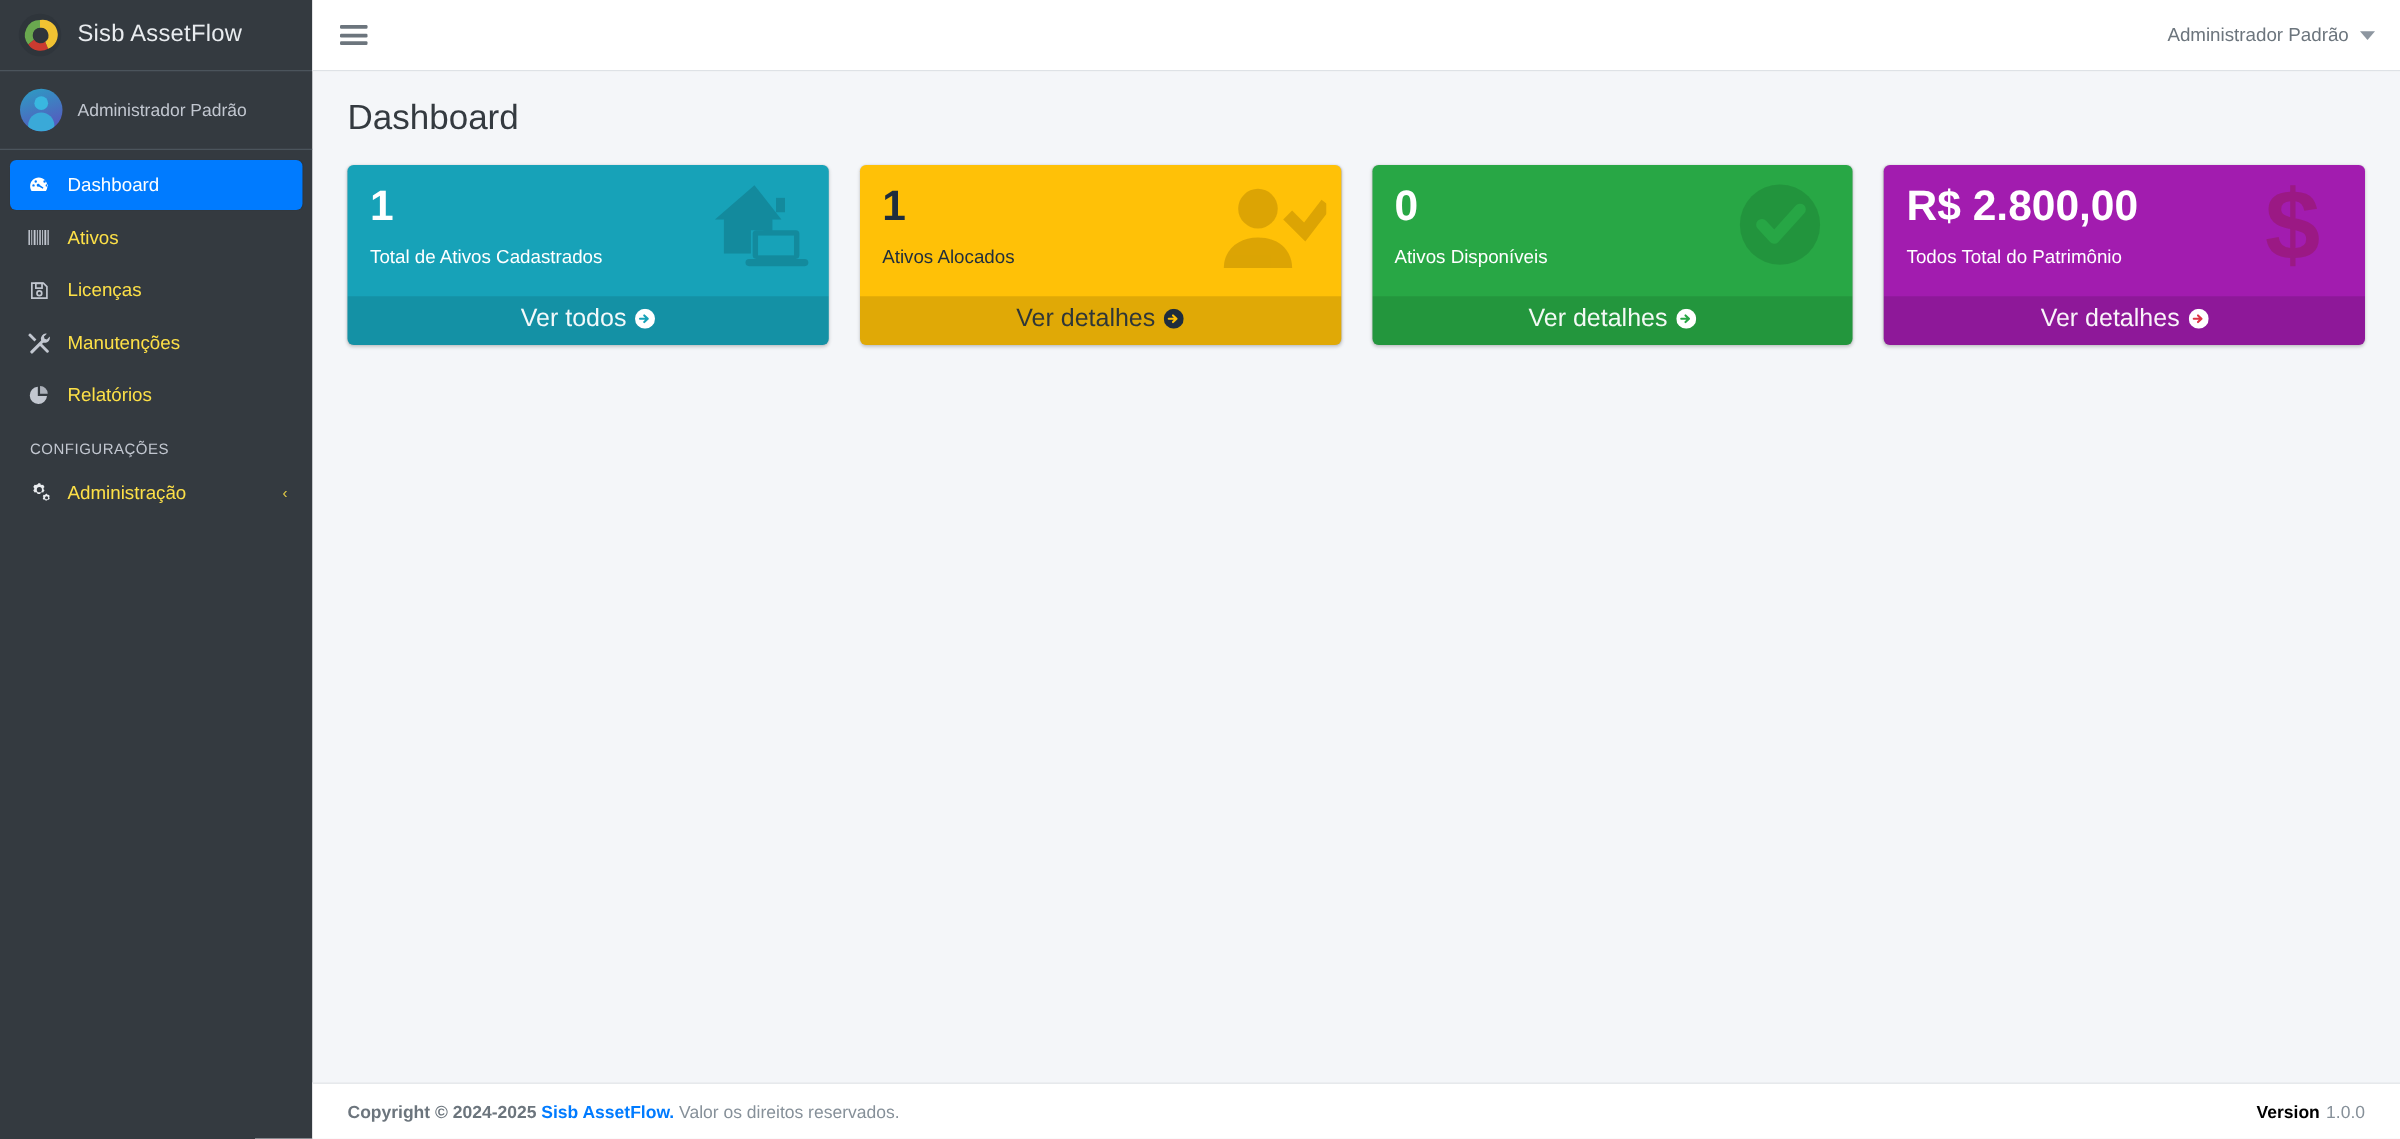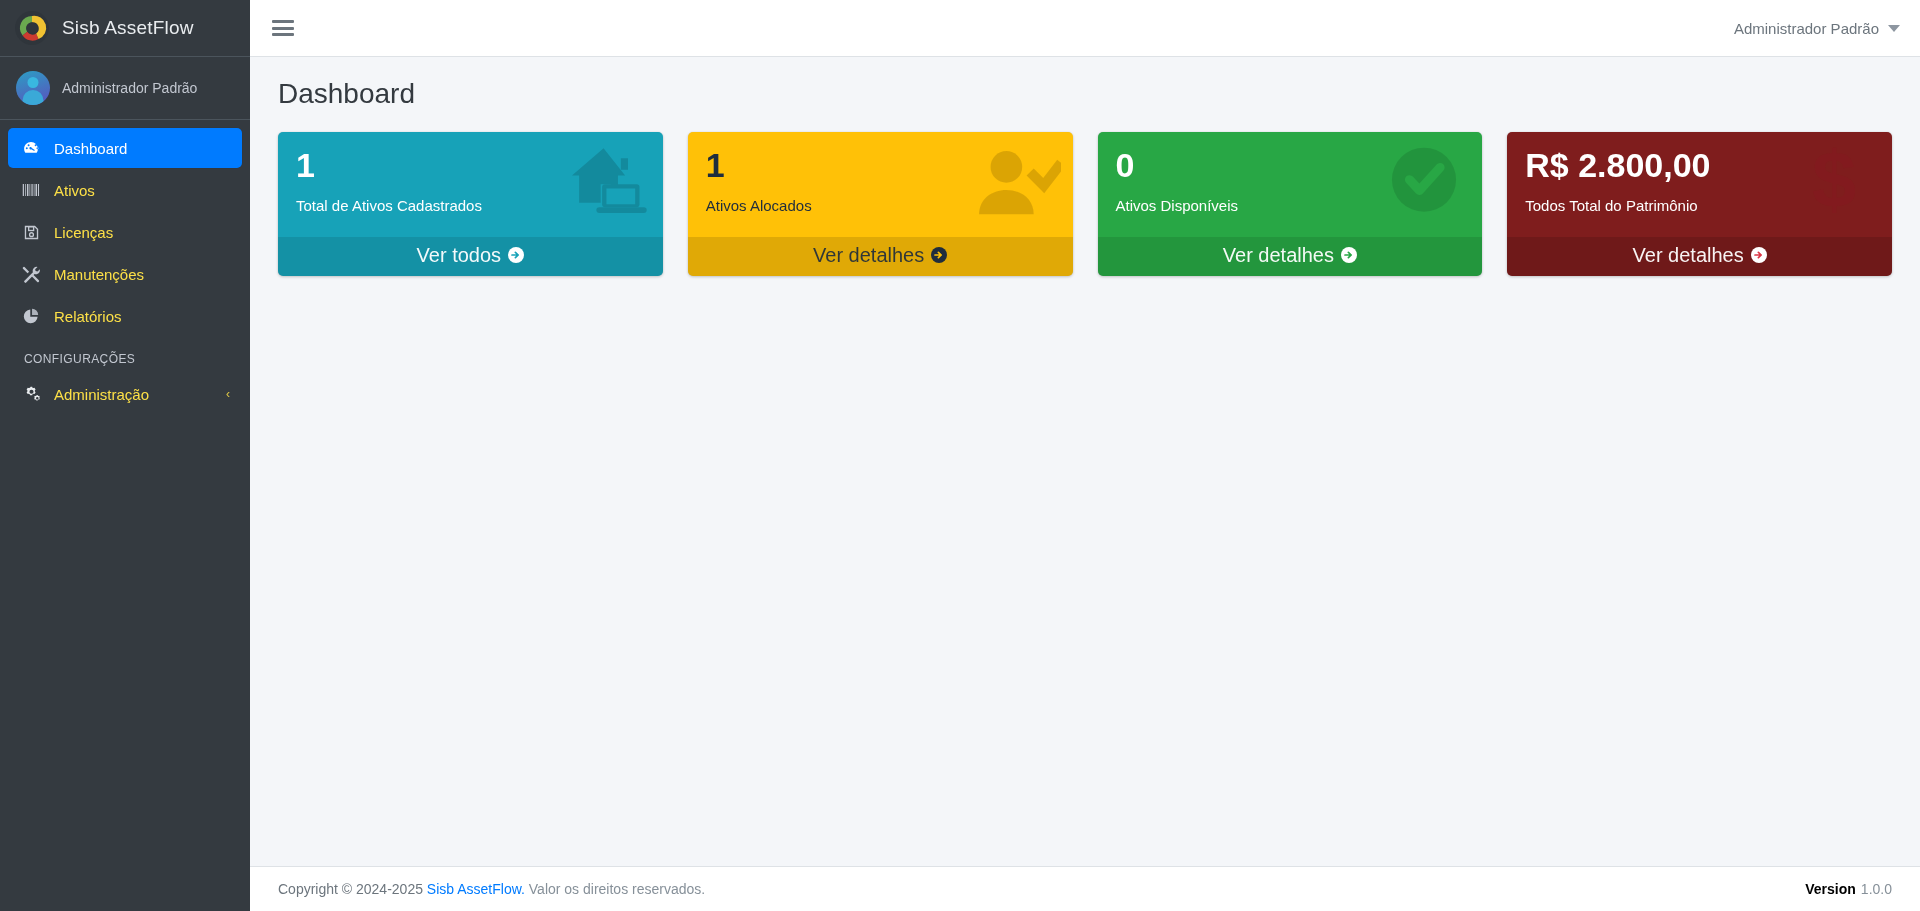--- a/index.html
+++ b/index.html
@@ -93,30 +93,30 @@
   .card-footer .cf-inner { display:inline-flex; align-items:center; gap: 7px; }
   .arrow-circle { width: 16px; height: 16px; display:block; }
 
   
   .card.teal   { background: #17a2b8; color: #fff; }
   .card.teal   .card-footer { background: rgba(0,0,0,.10); color: rgba(255,255,255,.95); }
   .card.yellow { background: #ffc107; color: #1f2d3d; }
   .card.yellow .card-footer { background: rgba(0,0,0,.12); color: rgba(31,45,61,.92); }
   .card.green  { background: #28a745; color: #fff; }
   .card.green  .card-footer { background: rgba(0,0,0,.10); color: rgba(255,255,255,.95); }
-  .card.red    { background: #7f1d1d; color: #fff; }
+  .card.red    { background: #a21caf; color: #fff; }
   .card.red    .card-footer { background: rgba(0,0,0,.12); color: rgba(255,255,255,.95); }
 
   
   .footer {
     flex: 0 0 45px; height: 45px; background: #fff; border-top: 1px solid #dee2e6;
     display: flex; align-items: center; padding: 0 28px; font-size: 14px; color: #869099;
   }
-  .footer-brand { color: #007bff; font-weight: normal; text-decoration: none; }
-  .footer-copy-strong { font-weight: normal; color: #6c757d; }
+  .footer-brand { color: #007bff; font-weight: bold; text-decoration: none; }
+  .footer-copy-strong { font-weight: bold; color: #6c757d; }
   .footer-spacer { flex: 1 1 auto; }
   .footer-version-label { font-weight: bold; color: #000000; margin-right: 5px; }
 </style>
 </head>
 <body>
 
 <div id="app">
 
   <aside class="sidebar">
 

